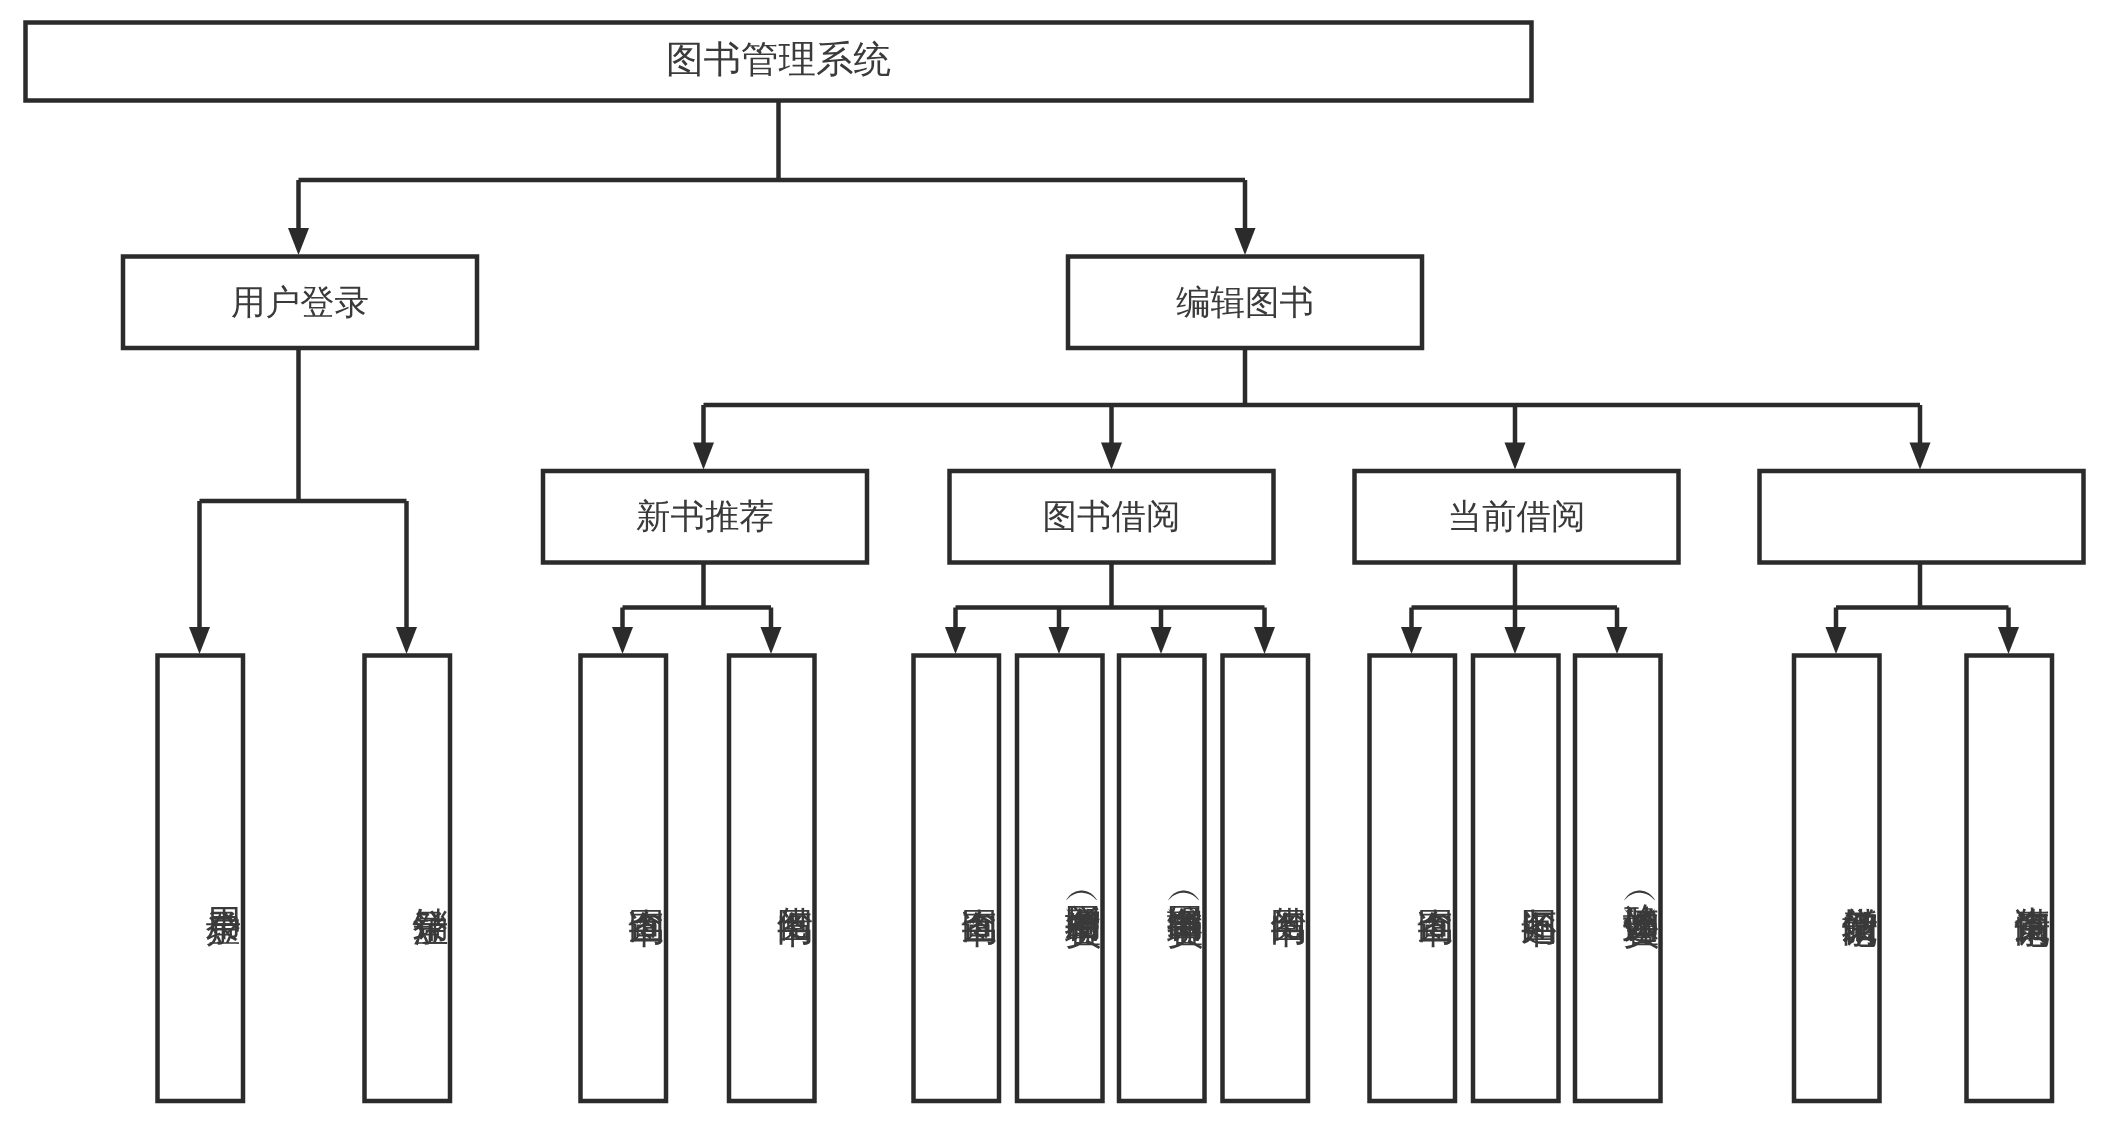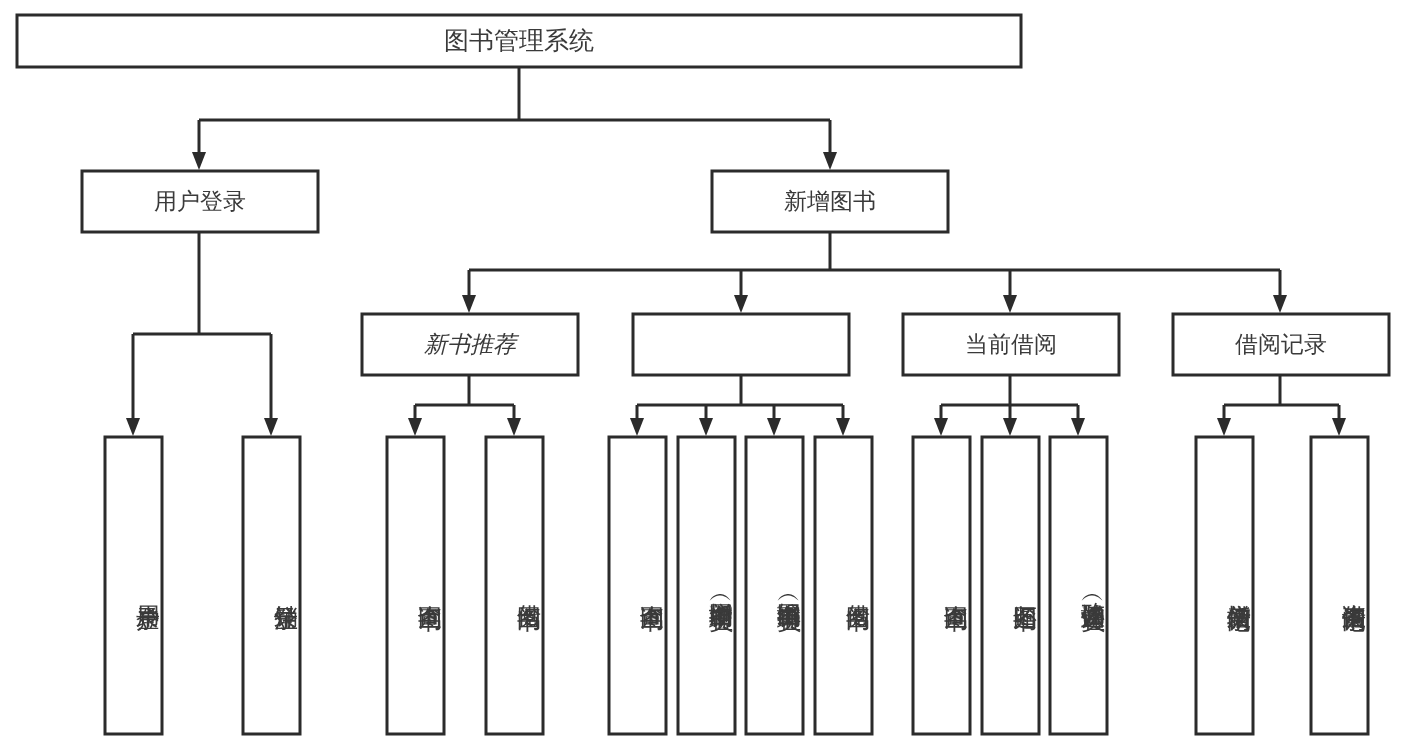--- a/index.html
+++ b/index.html
@@ -188,25 +188,25 @@
     <rect class="node-rect" x="982" y="437" width="57" height="297"></rect>
     <rect class="node-rect" x="1050" y="437" width="57" height="297"></rect>
 
     <rect class="node-rect" x="1196" y="437" width="57" height="297"></rect>
     <rect class="node-rect" x="1311" y="437" width="57" height="297"></rect>
   </svg>
 
   <div class="node-label horizontal root" style="left:17px; top:15px; width:1004px; height:52px;">图书管理系统</div>
 
   <div class="node-label horizontal" style="left:82px; top:171px; width:236px; height:61px;">用户登录</div>
-  <div class="node-label horizontal" style="left:712px; top:171px; width:236px; height:61px;">新增图书</div>
-
-  <div class="node-label horizontal" style="left:362px; top:314px; width:216px; height:61px;font-style:italic;">新书推荐</div>
+  <div class="node-label horizontal" style="left:712px; top:171px; width:236px; height:61px;">编辑图书</div>
+
+  <div class="node-label horizontal" style="left:362px; top:314px; width:216px; height:61px;">新书推荐</div>
+  <div class="node-label horizontal" style="left:633px; top:314px; width:216px; height:61px;">图书借阅</div>
   <div class="node-label horizontal" style="left:903px; top:314px; width:216px; height:61px;font-family:Liberation Serif, serif;">当前借阅</div>
-  <div class="node-label horizontal" style="left:1173px; top:314px; width:216px; height:61px;">借阅记录</div>
 
   <div class="node-label vertical" style="left:105px; top:437px; width:57px; height:297px;">用户登录</div>
   <div class="node-label vertical" style="left:243px; top:437px; width:57px; height:297px;">注销登录</div>
 
   <div class="node-label vertical" style="left:387px; top:437px; width:57px; height:297px;">查询图书</div>
   <div class="node-label vertical" style="left:486px; top:437px; width:57px; height:297px;">借阅图书</div>
 
   <div class="node-label vertical" style="left:609px; top:437px; width:57px; height:297px;">查询图书</div>
   <div class="node-label vertical" style="left:678px; top:437px; width:57px; height:297px;">新增图书（管理员）</div>
   <div class="node-label vertical" style="left:746px; top:437px; width:57px; height:297px;">编辑图书（管理员）</div>

